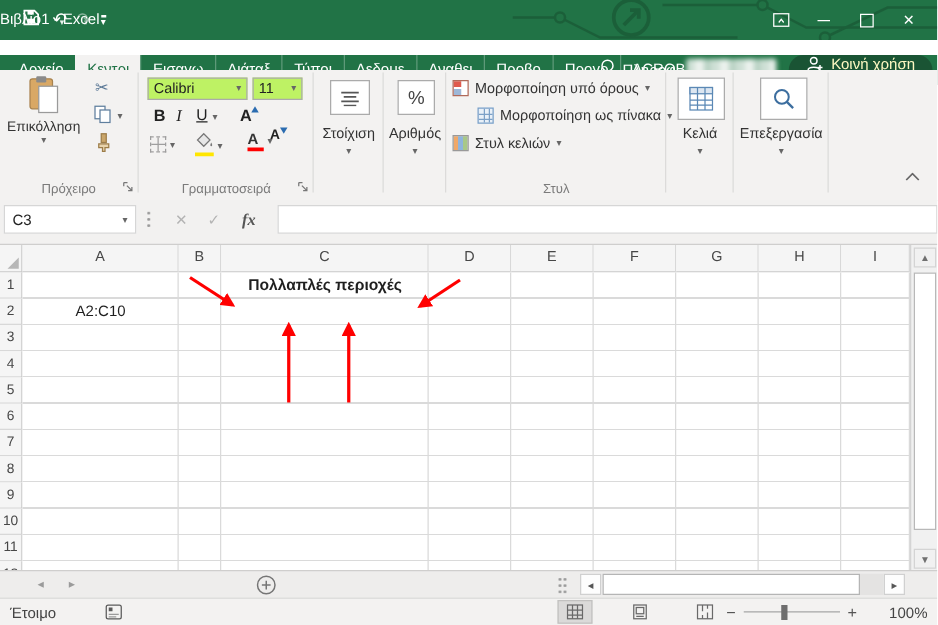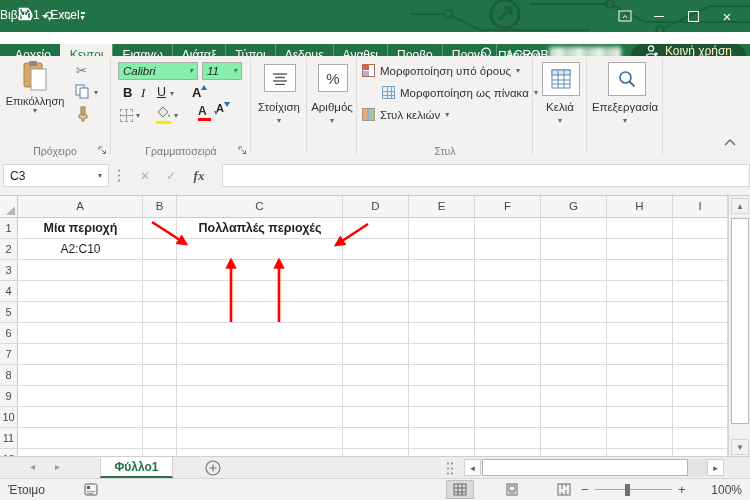--- a/index.html
+++ b/index.html
@@ -33,22 +33,22 @@
     background:repeating-linear-gradient(90deg,#cfe0d6 0 7px,#ecf2ee 7px 14px,#b9d2c4 14px 20px);}
   .share-btn{position:absolute;left:631px;top:0px;width:115px;height:24px;background:var(--share-green,#1a5434);
     color:#fef9c3;font-size:12px;display:flex;align-items:flex-start;justify-content:center;gap:6px;border-radius:12px;}
 
   
   .ribbon{position:absolute;left:0;top:56px;width:750px;height:104px;background:#f3f2f1;border-bottom:1px solid #d5d4d2;font-size:11.5px;color:#333;}
   .rsep{position:absolute;top:2px;width:1px;height:96px;background:#dcdbda;}
   .grp-label{position:absolute;bottom:3px;left:0;right:0;text-align:center;font-size:10.5px;color:#7b7b7b;}
   .launcher{position:absolute;bottom:5px;width:10px;height:10px;}
   .caret{font-size:8px;color:#666;line-height:8px;}
-  .combo{position:absolute;background:#86efac;border:1px solid #ababab;display:flex;align-items:center;
-    padding:0 4px;justify-content:space-between;font-size:11.5px;color:#222;height:18px;box-sizing:border-box;font-style:italic;}
+  .combo{position:absolute;background:#bef264;border:1px solid #ababab;display:flex;align-items:center;
+    padding:0 4px;justify-content:space-between;font-size:11.5px;color:#222;height:18px;box-sizing:border-box;}
   .iconbox{position:absolute;background:#fff;border:1px solid #ababab;display:flex;align-items:center;justify-content:center;}
   .collapsed-label{position:absolute;left:0;right:0;text-align:center;font-size:11.5px;color:#333;}
   .collapsed-caret{position:absolute;left:0;right:0;text-align:center;}
   .style-item{position:absolute;left:4px;display:flex;align-items:center;gap:5px;white-space:nowrap;font-size:11.5px;color:#333;}
   .ic13{width:13px;height:13px;box-sizing:border-box;flex:0 0 auto;}
   .ic-condfmt{border:1px solid #b06a5a;background:
      linear-gradient(to bottom,#e05a4e 0 45%,#fff 45% 55%,#9db7d8 55% 100%) left/6px 100% no-repeat,#fff;}
   .ic-fmttable{border:1px solid #7ba0c7;background:
      linear-gradient(#7ba0c7 0 0) 0 4px/100% 1px no-repeat,
      linear-gradient(#7ba0c7 0 0) 0 8px/100% 1px no-repeat,
@@ -399,21 +399,20 @@
     <div class="cellsarea" id="cellsarea">
         <div class="vline" style="left: 124px;"></div>
         <div class="vline" style="left: 158px;"></div>
         <div class="vline" style="left: 324px;"></div>
         <div class="vline" style="left: 390px;"></div>
         <div class="vline" style="left: 456px;"></div>
         <div class="vline" style="left: 522px;"></div>
         <div class="vline" style="left: 588px;"></div>
         <div class="vline" style="left: 654px;"></div>
         <div class="vline" style="left: 709px;"></div>
-        <div class="cellval b" style="left: 0px; width: 125px; top: 0px;">Μία περιοχή</div>
         <div class="cellval" style="left: 0px; width: 125px; top: 21px;">A2:C10</div>
         <div class="cellval b" style="left: 159px; width: 166px; top: 0px;">Πολλαπλές περιοχές</div>
       </div>
     <svg class="arrowsvg" id="arrows" width="728" height="260">
         <defs>
           <marker id="ah" markerWidth="4.4" markerHeight="4.4" refX="3.4" refY="2.2" orient="auto">
             <polygon points="0 0, 4.4 2.2, 0 4.4" fill="#ff0000"></polygon>
           </marker>
         </defs>
         <line x1="152" y1="26" x2="186" y2="48" stroke="#ff0000" stroke-width="2.6" marker-end="url(#ah)"></line>
@@ -424,23 +423,20 @@
     <div class="vscroll">
       <div class="vbtn" style="top:2px;">▲</div>
       <div class="vthumb"></div>
       <div class="vbtn" style="top:243px;">▼</div>
     </div>
   </div>
 
   <div class="tabbar">
     <div class="navarr" style="left:30px;">◂</div>
     <div class="navarr" style="left:55px;">▸</div>
-    <div class="sheettab">
-        <span>Φύλλο1</span>
-      </div>
     <div class="addsheet">
       <svg width="16" height="16" viewBox="0 0 16 16">
           <circle cx="8" cy="8" r="7" fill="none" stroke="#757575" stroke-width="1.2"></circle>
           <path d="M8 4.5 v7 M4.5 8 h7" stroke="#757575" stroke-width="1.2"></path>
         </svg>
     </div>
     <div class="hsplit"></div>
     <div class="hbtn" style="left:464px;">◂</div>
     <div class="hthumb"></div>
     <div class="htrack"></div>

